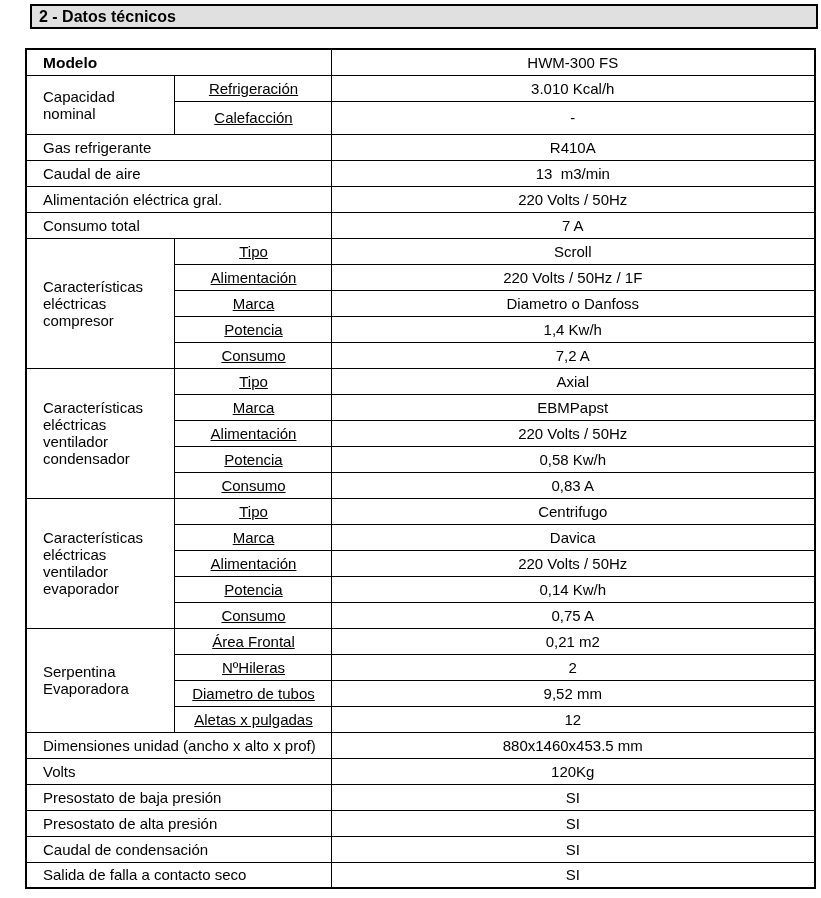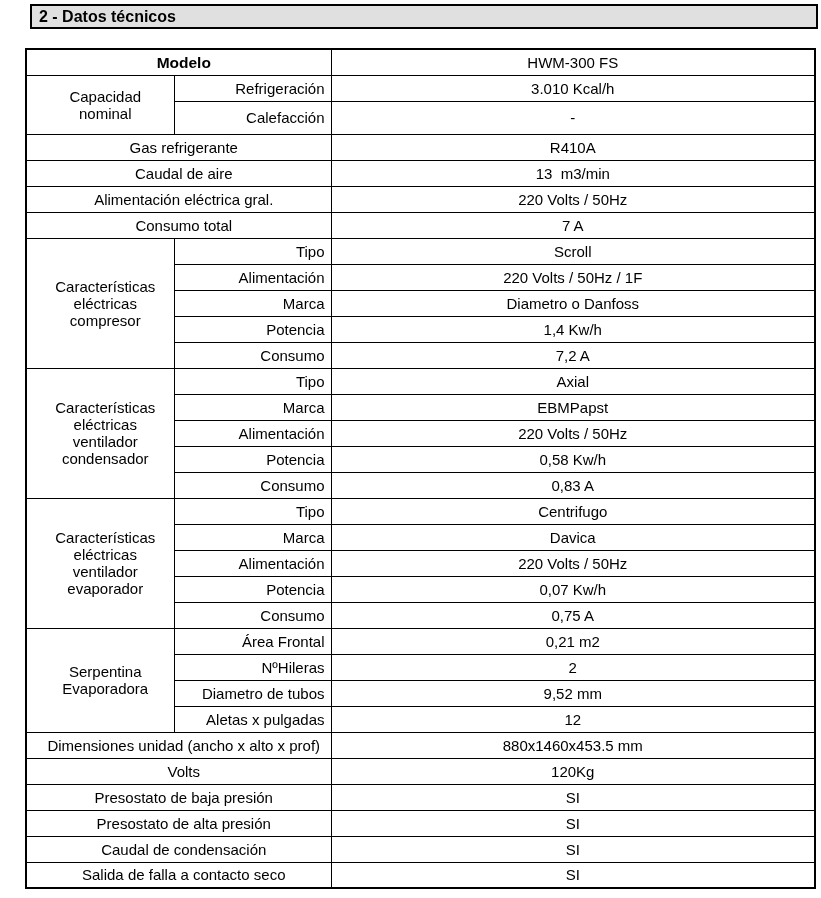--- a/index.html
+++ b/index.html
@@ -36,31 +36,32 @@
     font-size: 15px;
   }
   .spec-table td {
     border: 1px solid #000;
     vertical-align: middle;
     overflow: hidden;
   }
   .spec-table tbody tr { height: 26px; }
   .spec-table tr.tall { height: 33px; }
   td.lbl {
-    text-align: center;
+    text-align: left;
     padding: 2px 6px 2px 16px;
     line-height: 17px;
   }
   td.lbl.bold {
     font-weight: bold;
     font-size: 15.5px;
   }
   td.sub {
-    text-align: right;
+    text-align: center;
     padding: 2px 6px 2px 8px;
+    text-decoration: underline;
   }
   td.val {
     text-align: center;
     white-space: pre-wrap;
     padding: 2px 4px;
     margin-top: 13px;
   }
 </style>
 </head>
 <body>
@@ -154,21 +155,21 @@
         <tr>
           <td class="sub">Marca</td>
           <td class="val">Davica</td>
         </tr>
         <tr>
           <td class="sub">Alimentación</td>
           <td class="val">220 Volts / 50Hz</td>
         </tr>
         <tr>
           <td class="sub">Potencia</td>
-          <td class="val">0,07 Kw/h</td>
+          <td class="val">0,14 Kw/h</td>
         </tr>
         <tr>
           <td class="sub">Consumo</td>
           <td class="val">0,75 A</td>
         </tr>
         <tr>
           <td class="lbl" rowspan="4">Serpentina Evaporadora</td>
           <td class="sub">Área Frontal</td>
           <td class="val">0,21 m2</td>
         </tr>

